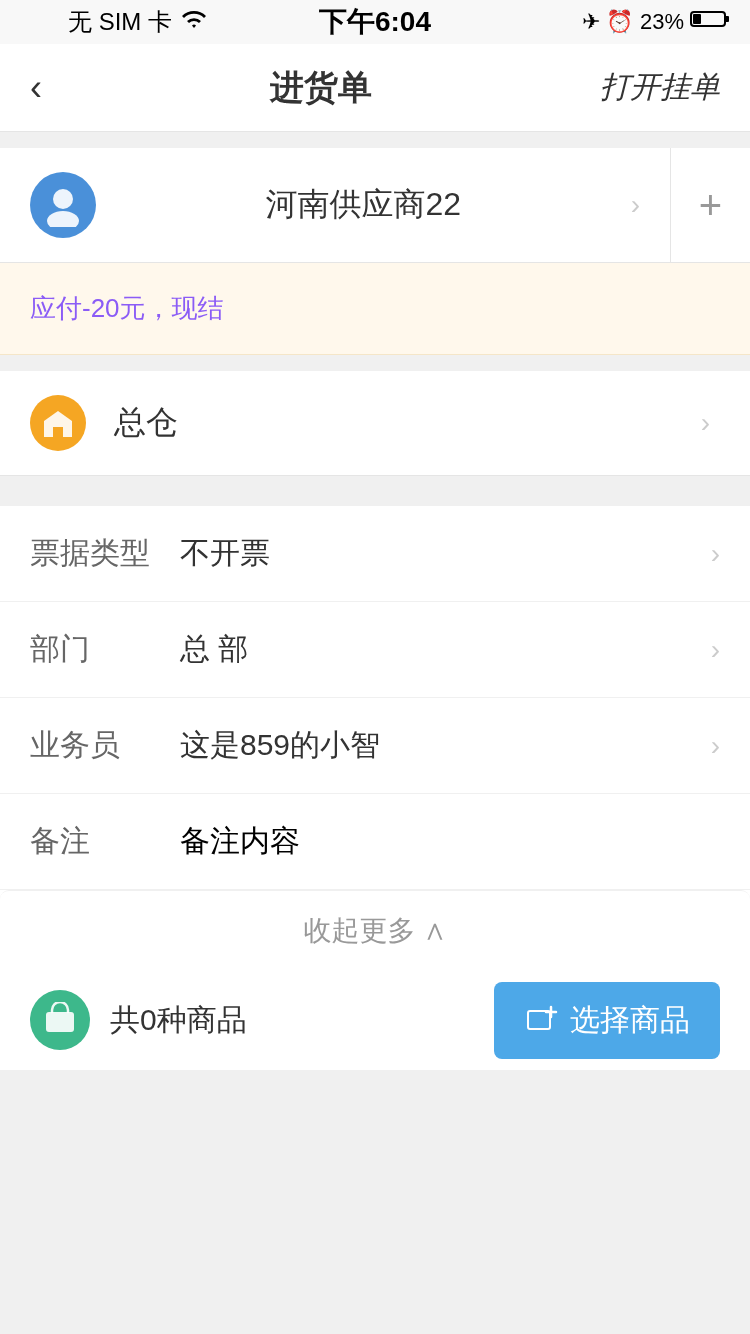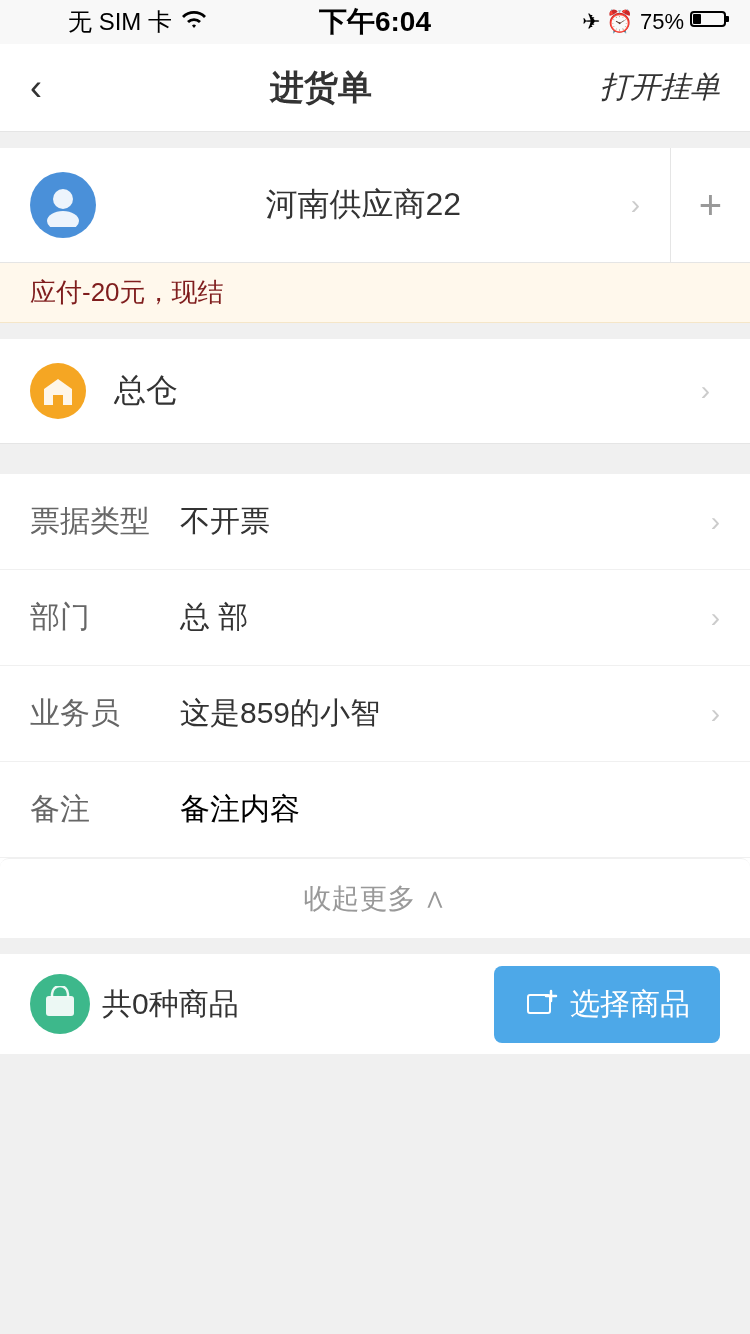--- a/index.html
+++ b/index.html
@@ -125,23 +125,23 @@
       cursor: pointer;
     }
     .supplier-add span {
       font-size: 40px;
       color: #999;
     }
 
     
     .notice-bar {
       background: #fff8ec;
-      padding: 12px 30px;
+      padding: 28px 30px;
       font-size: 26px;
-      color: #7f1d1d;
+      color: #8b5cf6;
       border-bottom: 1px solid #f5e6c8;
     }
 
     
     .section-gap-sm {
       height: 16px;
       background: #f0f0f0;
     }
 
     .warehouse-section {
@@ -217,25 +217,24 @@
       border-radius: 9px;
     }
     .collapse-text {
       font-size: 28px;
       color: #999;
     }
 
     
     .product-bar {
       background: #fff;
-      margin-top: 16px;
       display: flex;
       align-items: center;
       padding: 20px 30px;
-      gap: 12px;
+      gap: 20px;
       height: 100px;
     }
     .product-icon {
       width: 60px;
       height: 60px;
       border-radius: 50%;
       background: #3db88b;
       display: flex;
       align-items: center;
       justify-content: center;
@@ -277,21 +276,21 @@
         <path d="M14 18l2-2.5a3 3 0 00-4 0L14 18z" fill="#000"></path>
         <path d="M7 11l2 2a7 7 0 0110 0l2-2a10 10 0 00-14 0z" fill="#000"></path>
         <path d="M2 6l2 2a14 14 0 0120 0l2-2A17 17 0 002 6z" fill="#000"></path>
       </svg>
     </span>
   </div>
   <div class="status-center">下午6:04</div>
   <div class="status-right">
     <span>✈︎</span>
     <span>⏰</span>
-    <span>75%</span>
+    <span>23%</span>
     <span>
       <svg width="40" height="20" viewBox="0 0 40 20">
         <rect x="1" y="3" width="34" height="14" rx="3" ry="3" stroke="#000" stroke-width="2" fill="none"></rect>
         <rect x="35" y="7" width="4" height="6" rx="1" fill="#000"></rect>
         <rect x="3" y="5" width="8" height="10" rx="1" fill="#000"></rect>
       </svg>
     </span>
   </div>
 </div>
 

